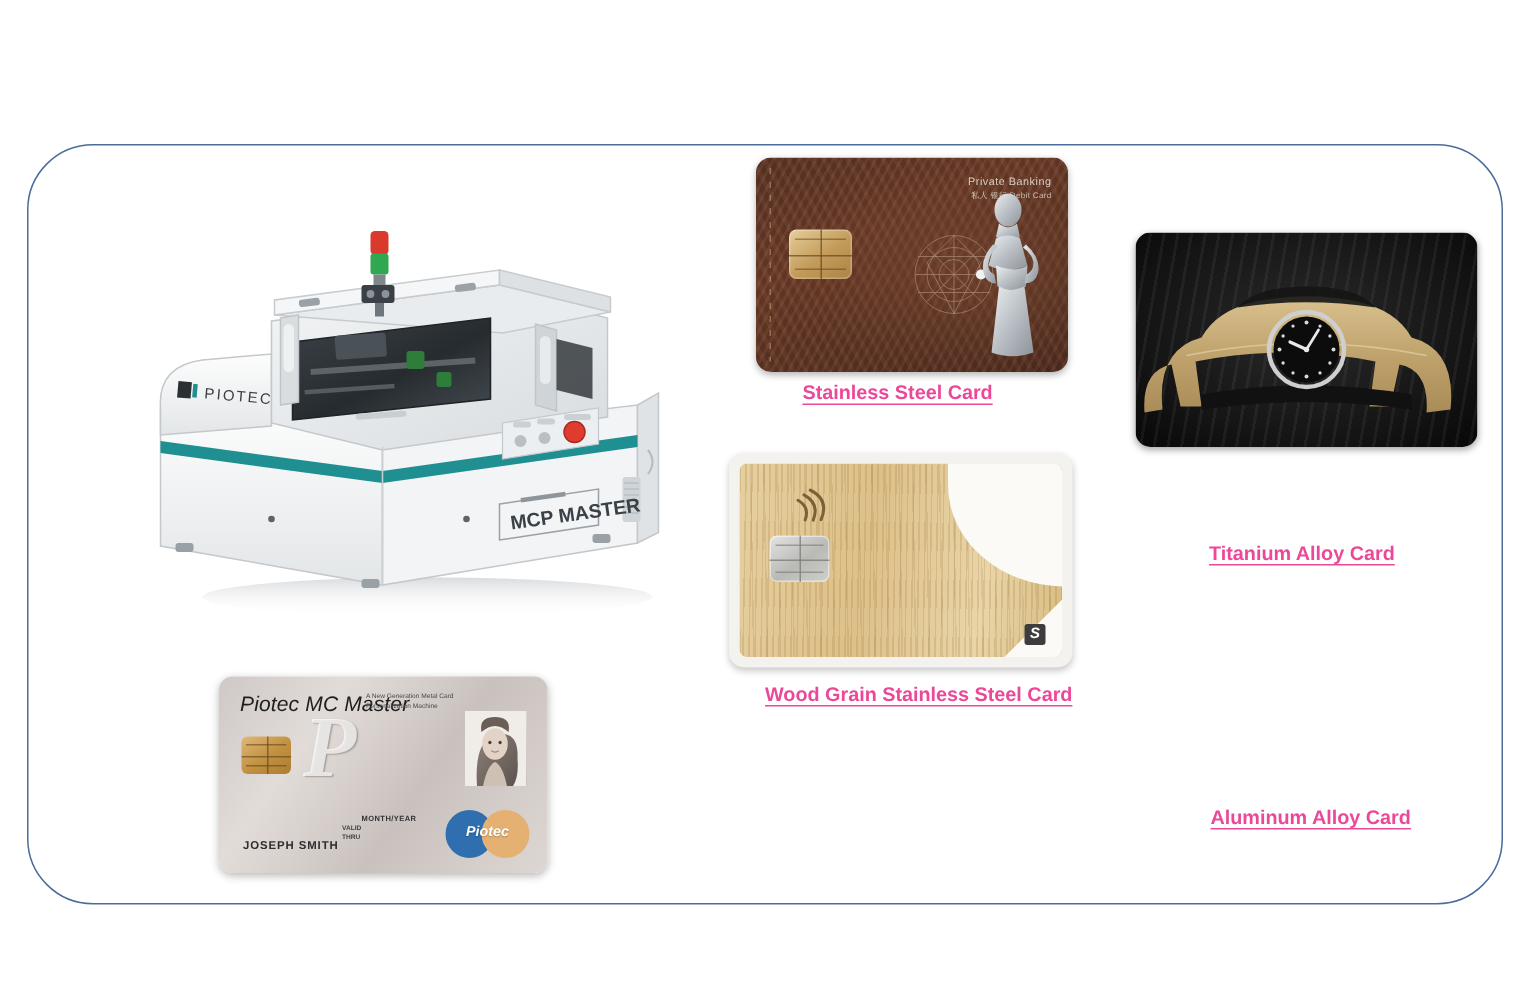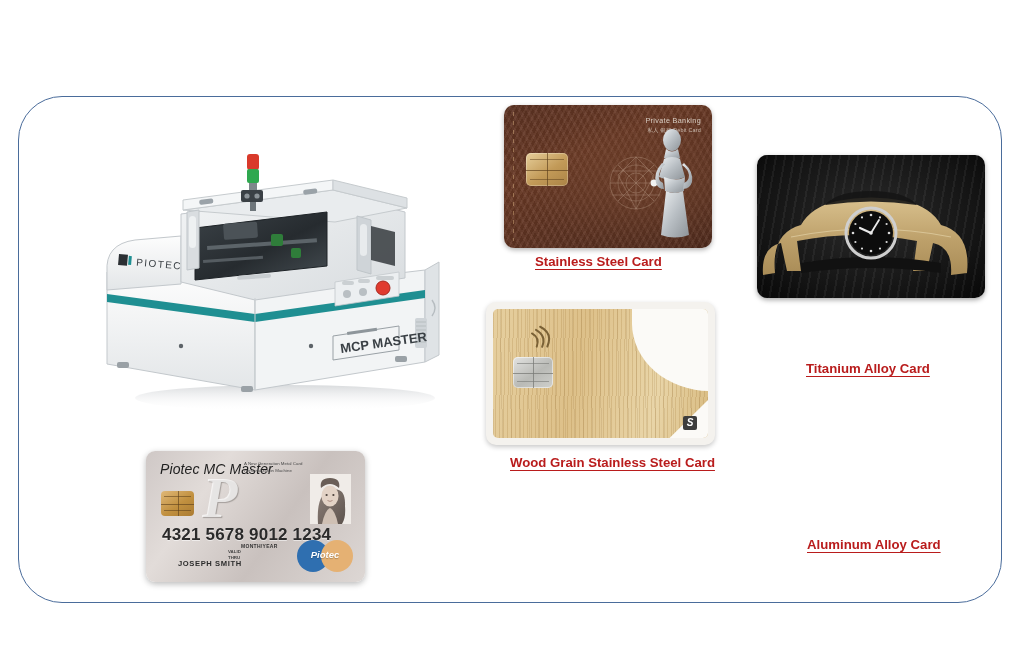--- a/index.html
+++ b/index.html
@@ -23,21 +23,21 @@
     position: absolute; left: 18px; top: 96px;
     width: 984px; height: 507px;
     border: 1.3px solid #4a6c9b;
     border-radius: 44px;
     background: transparent;
   }
 
   
   .caption {
     position: absolute;
-    font-size: 13.2px; font-weight: bold; color: #b91c1c;
+    font-size: 13.2px; font-weight: bold; color: #ec4899;
     text-decoration: underline;
     text-underline-offset: 2.5px;
     white-space: nowrap;
   }
 
   
   #machine { position: absolute; left: 95px; top: 150px; width: 370px; height: 265px; }
   #machine svg { width: 100%; height: 100%; display:block; }
 
   
@@ -214,21 +214,21 @@
     text-shadow: 0 1px 0 rgba(255,255,255,.55);
   }
   #card-demo .my {
     position:absolute; left:95px; top:92px; font-size:5px; font-weight:bold; color:#333; letter-spacing:.3px;
   }
   #card-demo .vt2 {
     position:absolute; left:82px; top:98px; font-size:4.4px; font-weight:bold; color:#444; line-height:1.3;
   }
   #card-demo .name-demo {
     position:absolute; left:16px; bottom:14px; font-size:7.6px; font-weight:bold;
-    color:#2d2d2d; letter-spacing:.6px;margin-left:16px;
+    color:#2d2d2d; letter-spacing:.6px;
   }
   #card-demo .logo-circles { position:absolute; right:12px; bottom:10px; width:56px; height:32px; }
   #card-demo .lc { position:absolute; top:0; width:32px; height:32px; border-radius:50%; }
   #card-demo .lc-blue { left:0; background:#2f6fb0; }
   #card-demo .lc-orange { right:0; background:#e5b173; }
   #card-demo .lc-text {
     position:absolute; left:0; right:0; top:9px; text-align:center;
     font-size:9.5px; font-style:italic; font-weight:bold; color:#fff;
     text-shadow: 0 1px 1px rgba(0,0,0,.25); z-index:3;
   }
@@ -479,21 +479,20 @@
         <path d="M11 14 q9 -8 18 0 q2 -10 -9 -10 q-11 0 -9 10 Z" fill="#6a5e57"></path>
         <circle cx="16.6" cy="21" r="1.1" fill="#4a403a"></circle>
         <circle cx="23.4" cy="21" r="1.1" fill="#4a403a"></circle>
         <path d="M17.5 26.5 q2.5 1.8 5 0" stroke="#a8867a" stroke-width=".9" fill="none"></path>
         <path d="M12 50 q3 -14 8 -16 q5 2 8 16 Z" fill="#cfc0b4"></path>
       </svg>
     </div>
     <div class="chip-demo">
         <div class="cl"></div>
       </div>
-    <div class="pan-demo">4321 5678 9012 1234</div>
     <div class="my">MONTH/YEAR</div>
     <div class="vt2">VALID<br>THRU</div>
     <div class="name-demo">JOSEPH SMITH</div>
     <div class="logo-circles">
       <div class="lc lc-blue"></div>
       <div class="lc lc-orange"></div>
       <div class="lc-text">Piotec</div>
     </div>
   </div>
 

